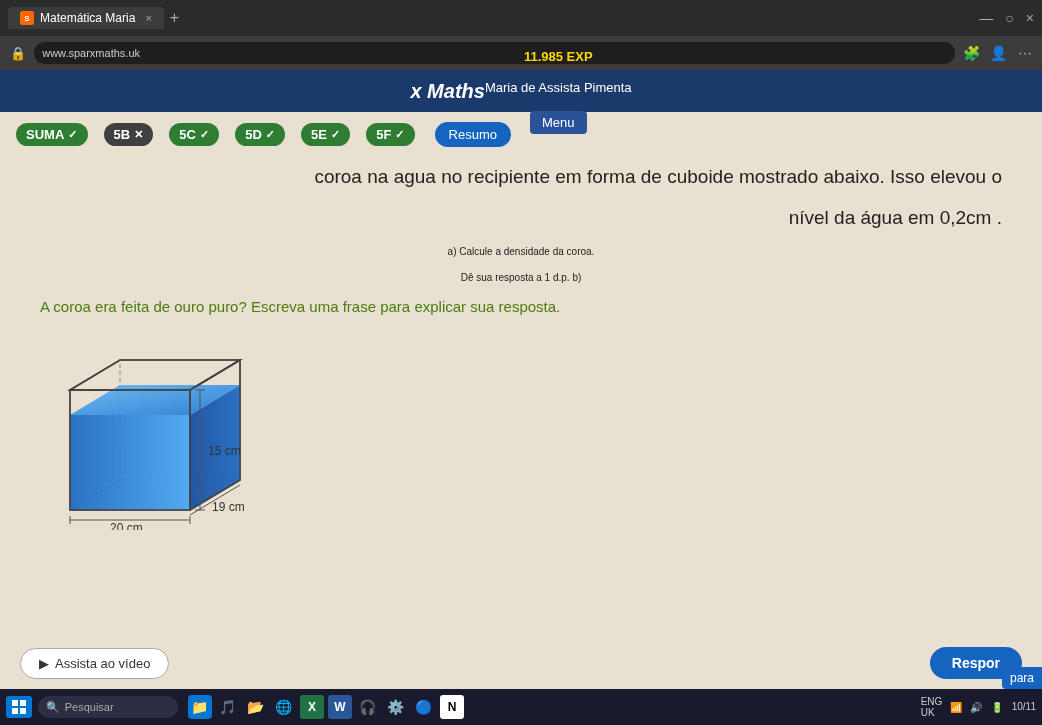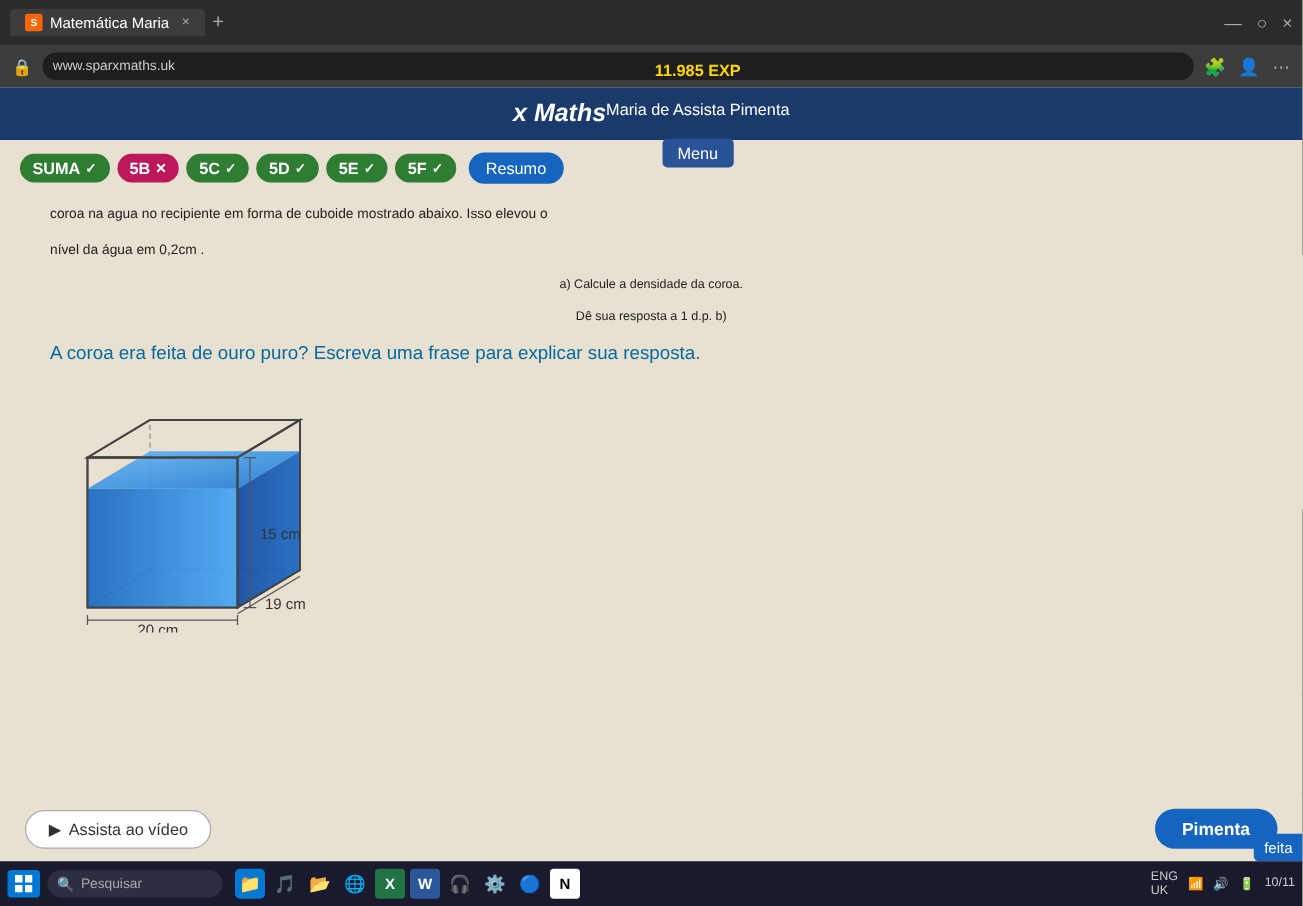--- a/index.html
+++ b/index.html
@@ -145,70 +145,70 @@
       font-size: 13px;
       cursor: pointer;
     }
 
     
     .tabs-row {
       background: #e8e0d0;
       padding: 10px 16px 6px;
       display: flex;
       align-items: center;
-      gap: 6px;
+      gap: 16px;
     }
     .tab-badge {
       display: inline-flex;
       align-items: center;
       gap: 4px;
       padding: 4px 10px;
       border-radius: 16px;
       font-size: 13px;
       font-weight: 600;
       cursor: pointer;
     }
     .tab-green { background: #2e7d32; color: #fff; }
-    .tab-red { background: #be185d; color: #fff; }
+    .tab-red { background: #404040; color: #fff; }
     .tab-check { font-size: 11px; }
     .tab-x { font-size: 11px; }
     .resumo-btn {
       background: #1565c0;
       color: #fff;
       border: none;
       padding: 5px 14px;
       border-radius: 14px;
       font-size: 13px;
       cursor: pointer;
       margin-left: 4px;
     }
 
     
     .main-content {
       padding: 10px 40px 10px;
       background: #e8e0d0;
       min-height: 400px;
     }
     .question-text {
-      font-size: 11px;
+      font-size: 19px;
       color: #222;
-      text-align: left;
+      text-align: right;
       line-height: 1.5;
       margin-bottom: 12px;
     }
     .sub-question {
       font-size: 10px;
       color: #222;
       text-align: center;
       line-height: 1.6;
       margin-bottom: 10px;
     }
     .question-b {
       font-size: 15px;
-      color: #0369a1;
+      color: #4d7c0f;
       margin-bottom: 16px;
       line-height: 1.5;
     }
 
     
     .box-container {
       display: flex;
       align-items: flex-end;
       margin: 8px 0 6px;
       position: relative;
@@ -445,24 +445,24 @@
         </svg>
       </div>
     </div>
   </div>
 
   <div class="bottom-bar">
     <button class="video-btn">
       <span>▶</span>
       <span>Assista ao vídeo</span>
     </button>
-    <button class="responder-btn">Pimenta</button>
-  </div>
-
-  <div style="position:absolute;bottom:36px;right:0;background:#1565c0;color:#fff;font-size:12px;padding:4px 8px;border-radius:4px 0 0 4px;">feita</div>
+    <button class="responder-btn">Respor</button>
+  </div>
+
+  <div style="position:absolute;bottom:36px;right:0;background:#1565c0;color:#fff;font-size:12px;padding:4px 8px;border-radius:4px 0 0 4px;">para</div>
 
   <div class="taskbar">
     <div class="taskbar-start">
       <svg width="14" height="14" viewBox="0 0 14 14">
         <rect x="0" y="0" width="6" height="6" fill="#fff"></rect>
         <rect x="8" y="0" width="6" height="6" fill="#fff"></rect>
         <rect x="0" y="8" width="6" height="6" fill="#fff"></rect>
         <rect x="8" y="8" width="6" height="6" fill="#fff"></rect>
       </svg>
     </div>

